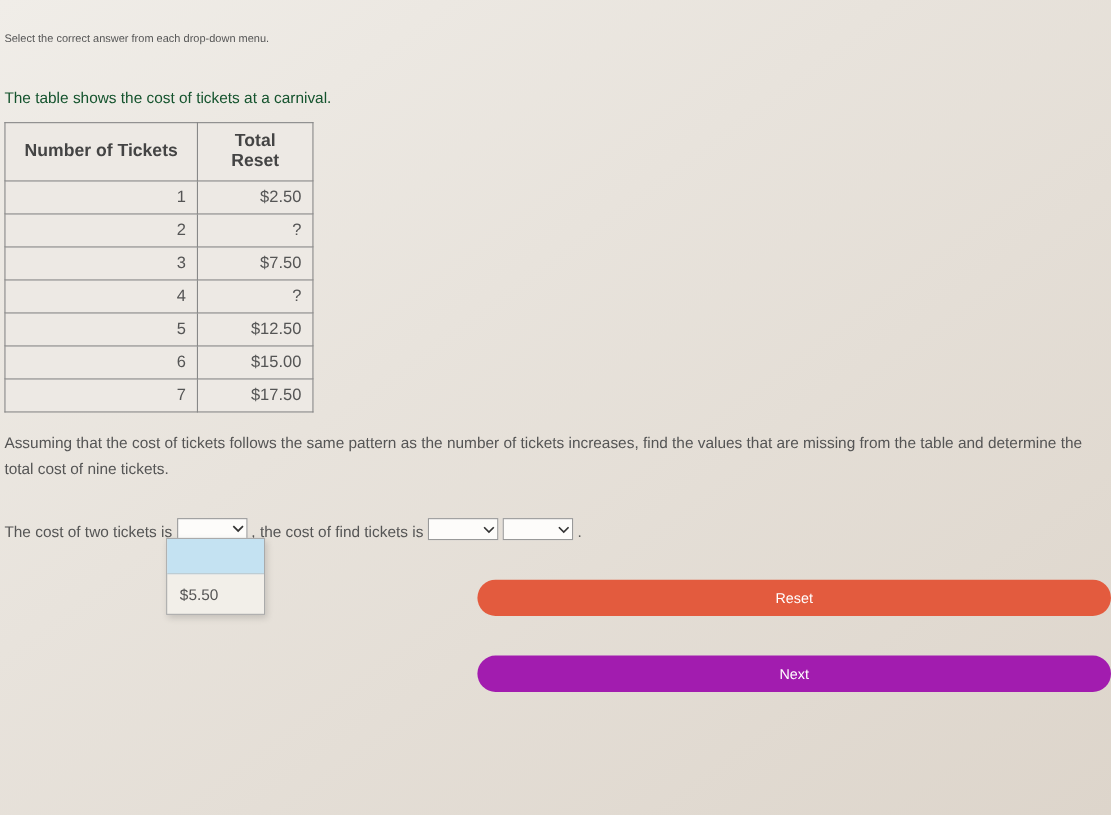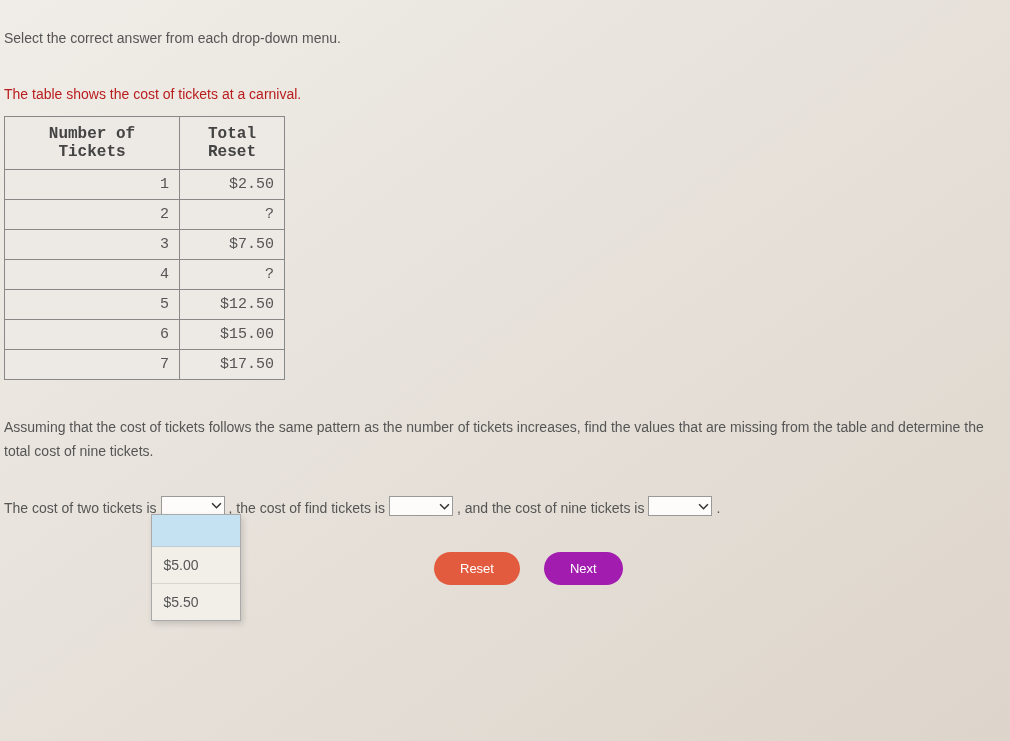--- a/index.html
+++ b/index.html
@@ -8,35 +8,34 @@
       background: #ebe7e3;
       background: linear-gradient(to bottom right, #f0ede8 0%, #e8e3dc 40%, #ddd5cb 100%);
       width: 1010px;
       height: 741px;
       padding: 30px 0 0 4px;
       color: #555;
       font-size: 14px;
       overflow: hidden;
     }
     .instruction {
-      font-size: 14px;
+      font-size: 10px;
       color: #555;
       margin-bottom: 26px;
     }
     .subtext {
       font-size: 14px;
-      color: #b91c1c;
+      color: #14532d;
       margin-bottom: 14px;
       margin-top: 40px;
     }
     table.data-table {
       border-collapse: collapse;
       background: #ede9e4;
-      margin-bottom: 36px;
-      font-family: Liberation Mono, monospace;
+      margin-bottom: 16px;
     }
     table.data-table th,
     table.data-table td {
       border: 1px solid #888;
       padding: 6px 10px;
       font-size: 15px;
       color: #555;
     }
     table.data-table th {
       font-weight: bold;
@@ -99,23 +98,24 @@
       border-bottom: 1px solid rgba(180,175,168,0.4);
       cursor: pointer;
     }
     .dropdown-list .opt.blank {
       background: #c4e2f2;
       height: 32px;
     }
     .dropdown-list .opt:last-child { border-bottom: none; }
     .button-row {
       display: flex;
-      gap: 24px;
+      gap: 36px;
       margin-top: 36px;
       margin-left: 430px;
+      flex-direction: column;
     }
     .btn {
       border: none;
       border-radius: 18px;
       padding: 9px 26px;
       font-size: 13px;
       color: #fff;
       cursor: pointer;
       font-family: Arial, sans-serif;
     }
@@ -173,34 +173,32 @@
   <span>The cost of two tickets is</span>
 
   <span class="dropdown-wrap">
     <span class="select-box">
       <svg width="11" height="11" viewBox="0 0 10 10">
           <path d="M1 3 L5 7 L9 3" fill="none" stroke="#333" stroke-width="1.4"></path>
         </svg>
     </span>
     <div class="dropdown-list">
       <div class="opt blank"></div>
-      <div class="opt">$5.00</div>
       <div class="opt">$5.50</div>
     </div>
   </span>
 
   <span>, the cost of find tickets is</span>
 
   <span class="select-box">
     <svg width="11" height="11" viewBox="0 0 10 10">
         <path d="M1 3 L5 7 L9 3" fill="none" stroke="#333" stroke-width="1.4"></path>
       </svg>
   </span>
 
-  <span>, and the cost of nine tickets is</span>
 
   <span class="select-box">
     <svg width="11" height="11" viewBox="0 0 10 10">
         <path d="M1 3 L5 7 L9 3" fill="none" stroke="#333" stroke-width="1.4"></path>
       </svg>
   </span>
 
   <span>.</span>
 </div>
 

